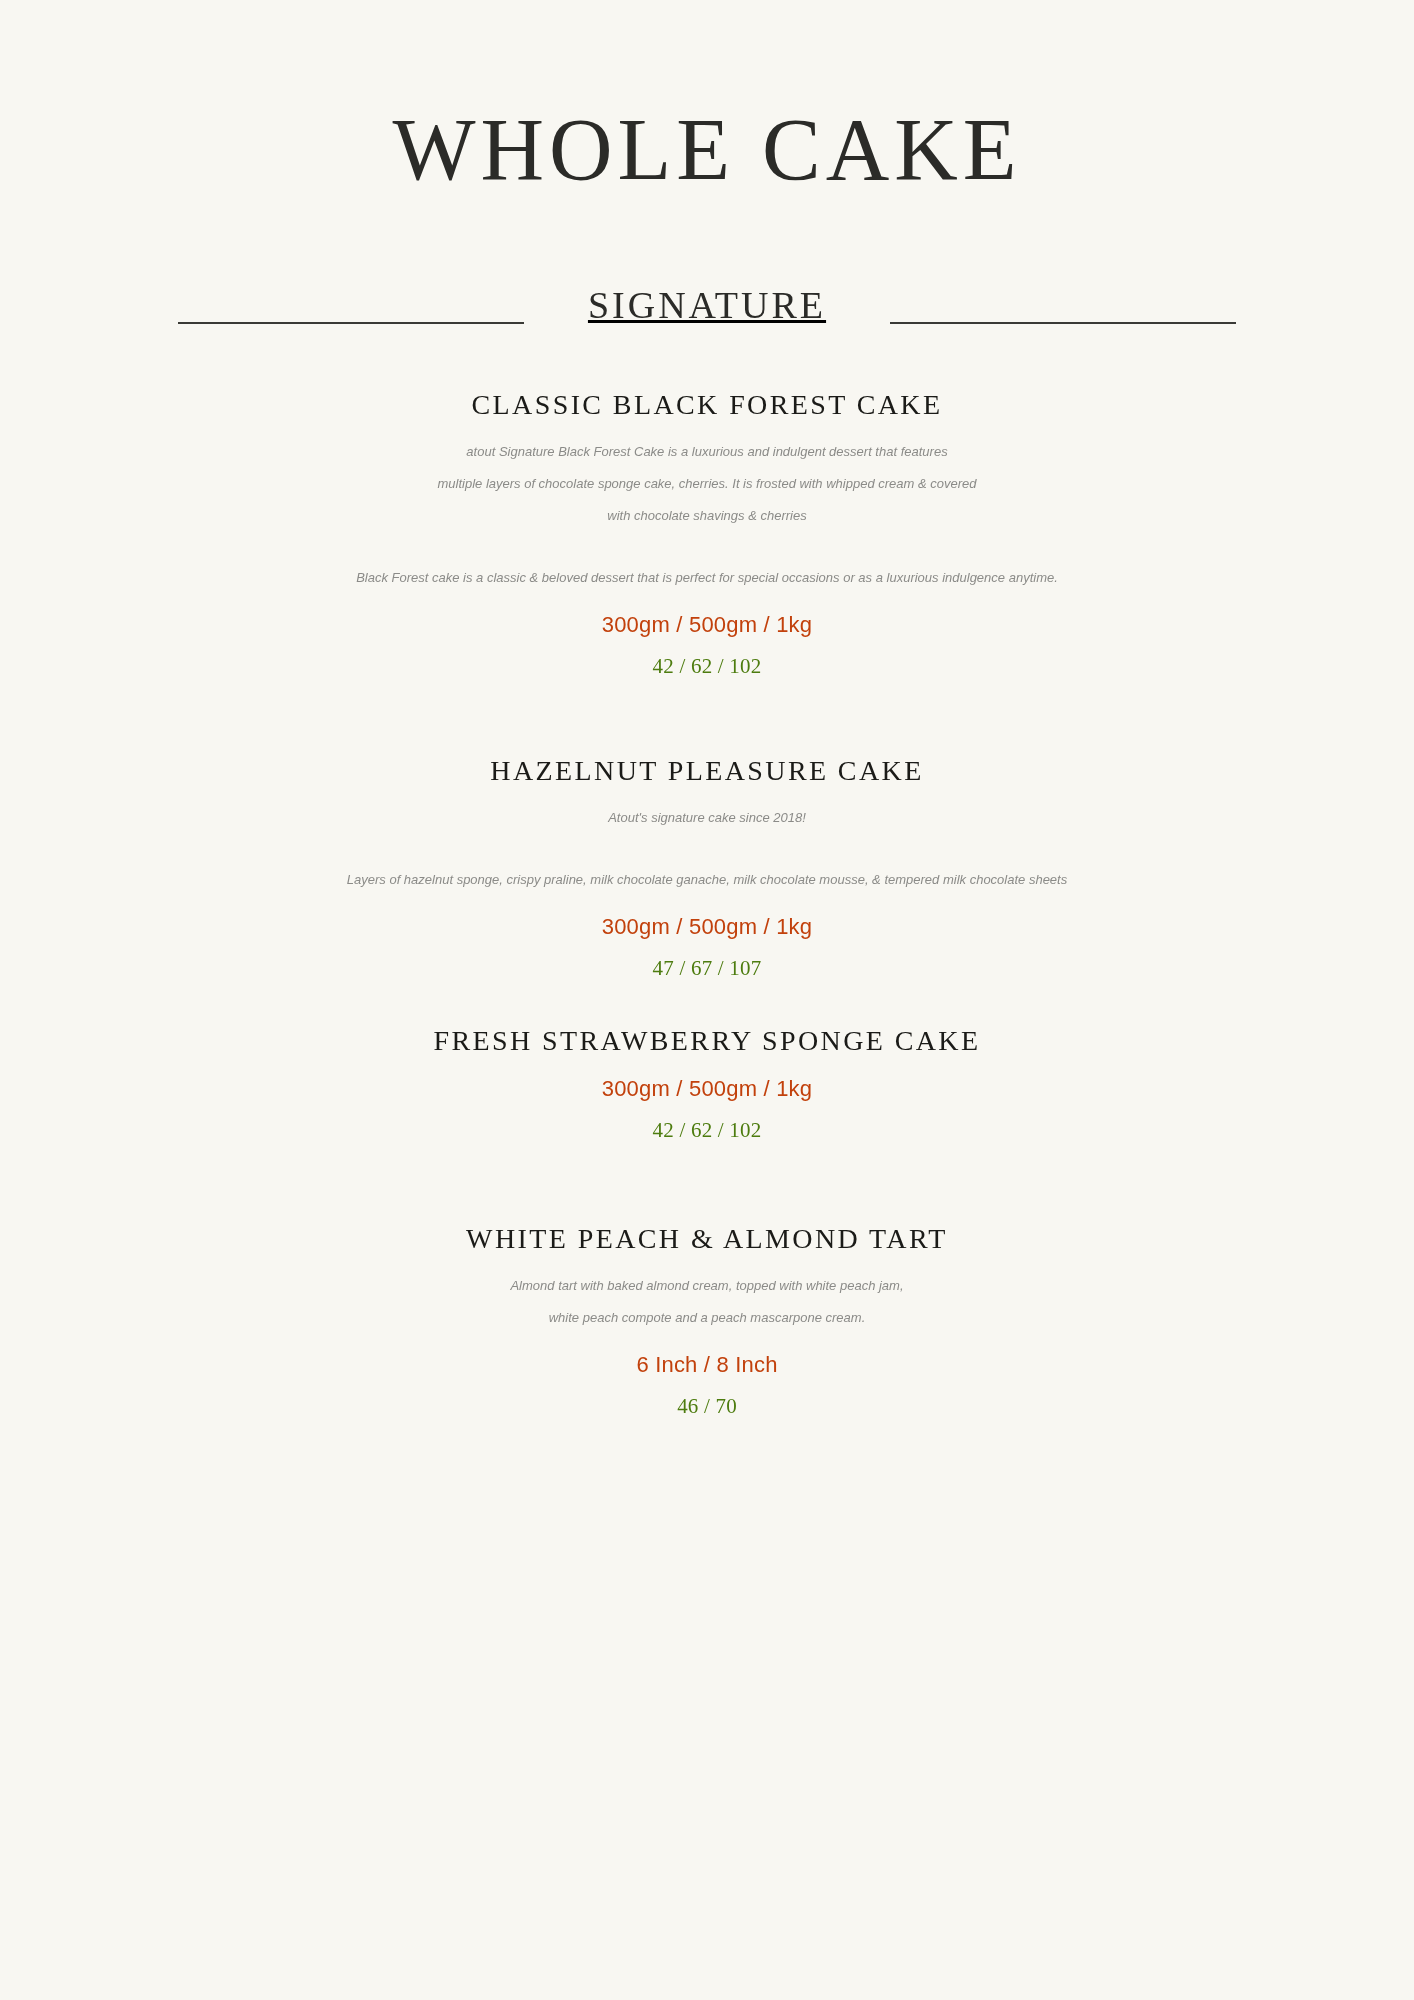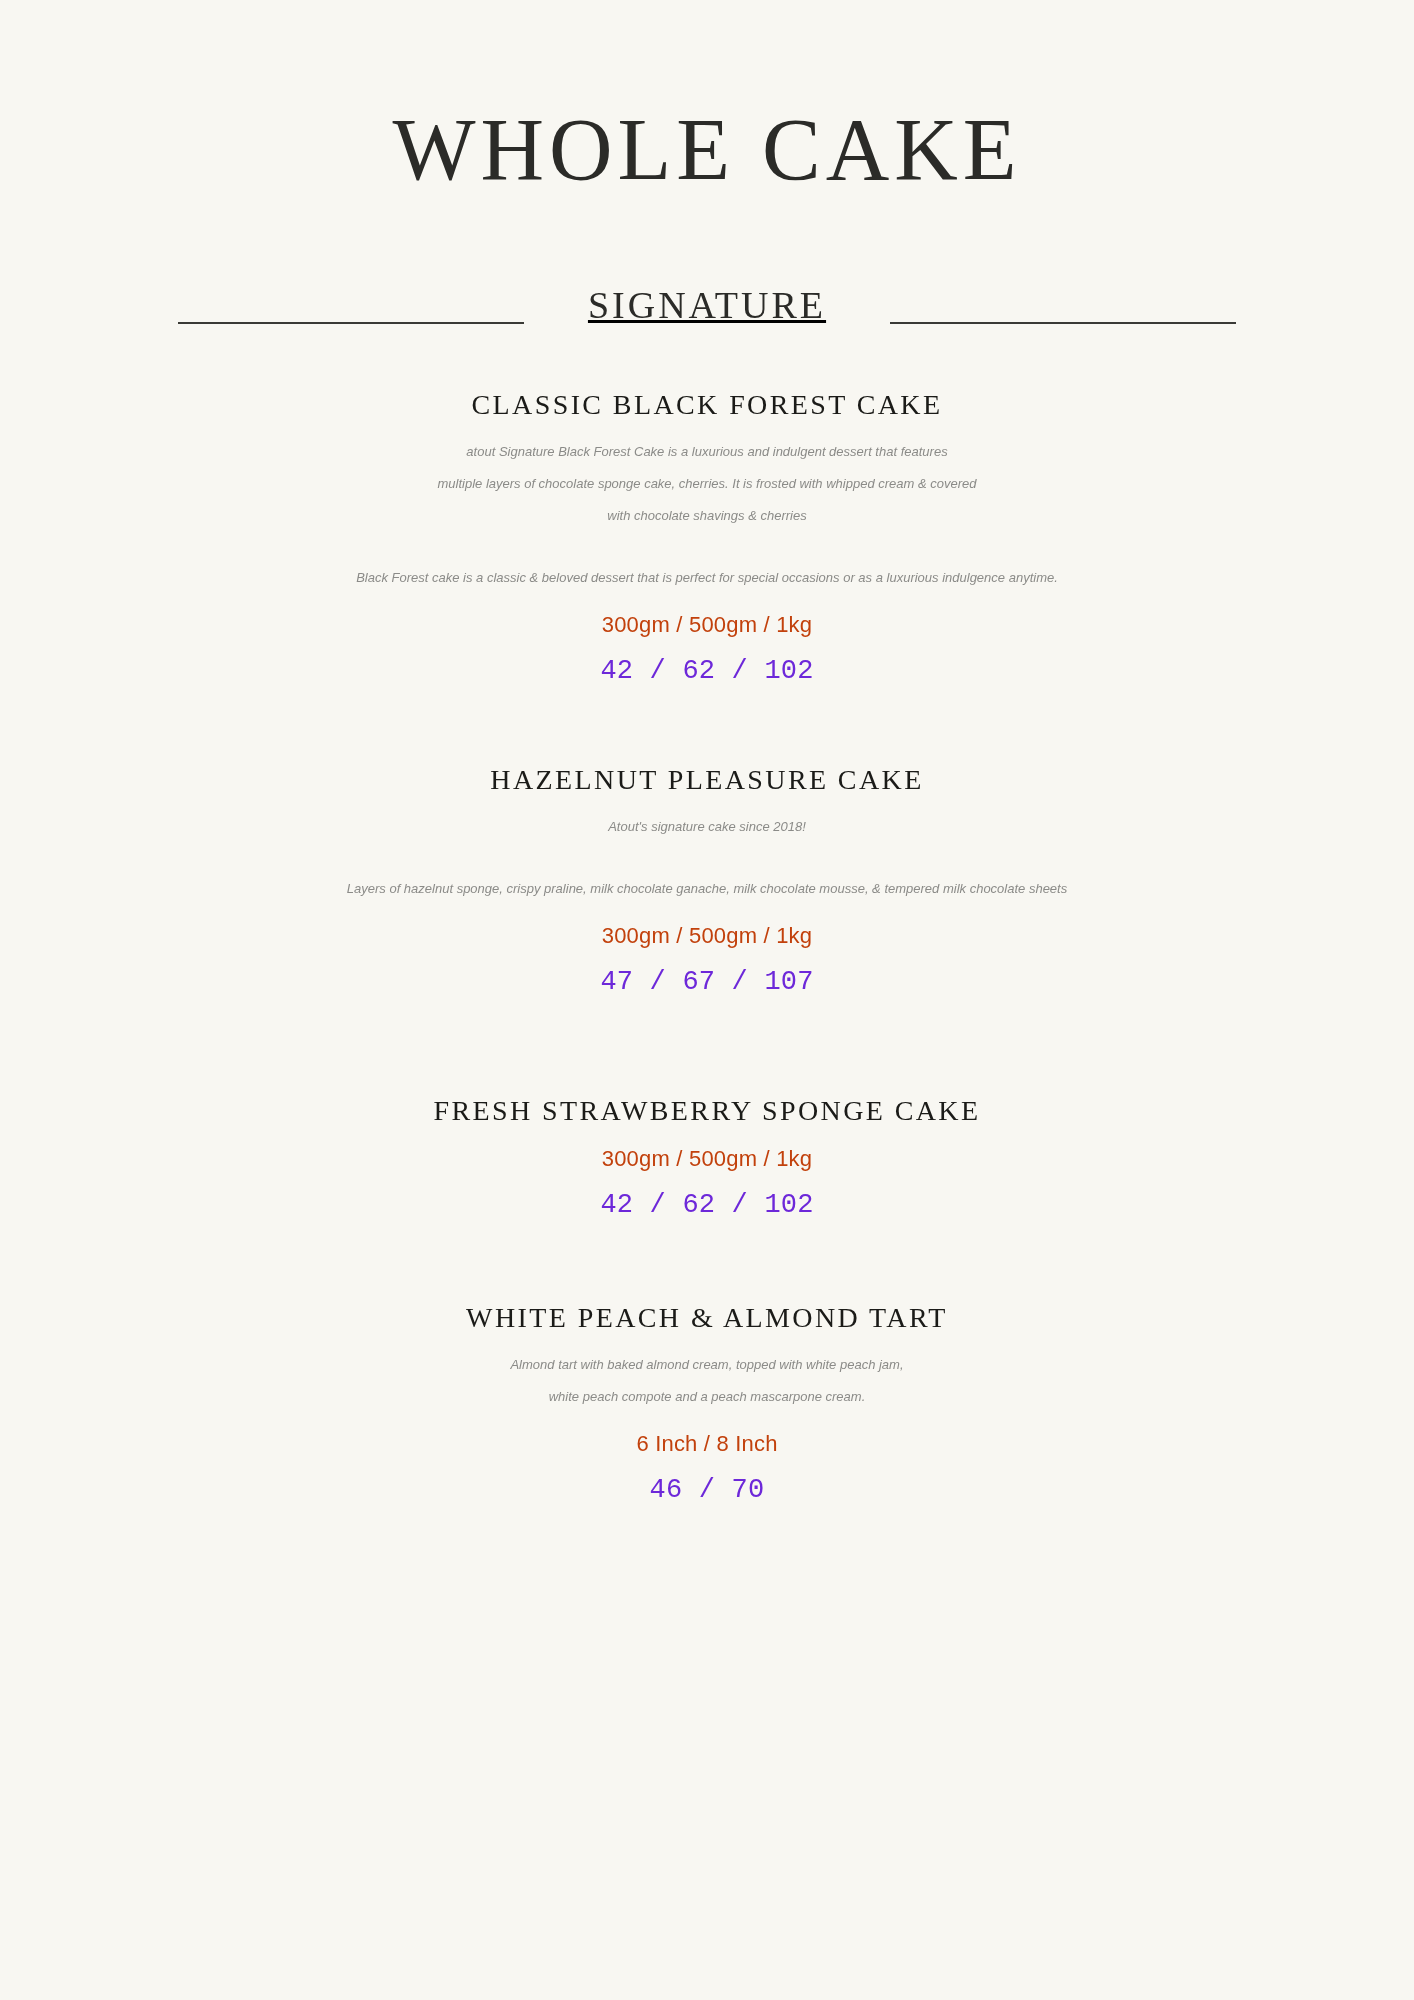--- a/index.html
+++ b/index.html
@@ -97,31 +97,31 @@
   }
   .sizes {
     font-family: Liberation Sans, sans-serif;
     font-size: 22px;
     color: #c2410c;
     line-height: 1.5;
     margin: 14px 0 0 0;
     letter-spacing: 0.2px;
   }
   .prices {
-    font-family: Liberation Mono, monospace;
-    font-size: 27px;
-    color: #6d28d9;
+    font-family: Liberation Serif, serif;
+    font-size: 21px;
+    color: #4d7c0f;
     line-height: 1.5;
     margin: 10px 0 0 0;
     letter-spacing: 0.2px;
   }
 
   
   .menu-item[data-index="0"] { margin-bottom: 72px; margin-top: 6px; }
-  .menu-item[data-index="1"] { margin-bottom: 92px; }
+  .menu-item[data-index="1"] { margin-bottom: 40px; }
   .menu-item[data-index="2"] { margin-bottom: 76px; }
   .menu-item[data-index="3"] { margin-bottom: 0; }
 </style>
 </head>
 <body>
 
 <div class="page">
 
   <div class="masthead">
     <h1 class="page-title">WHOLE CAKE</h1>

